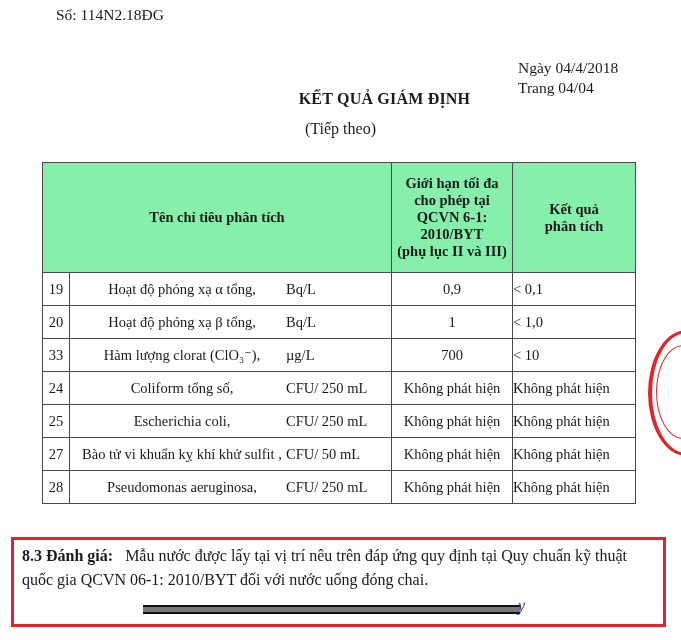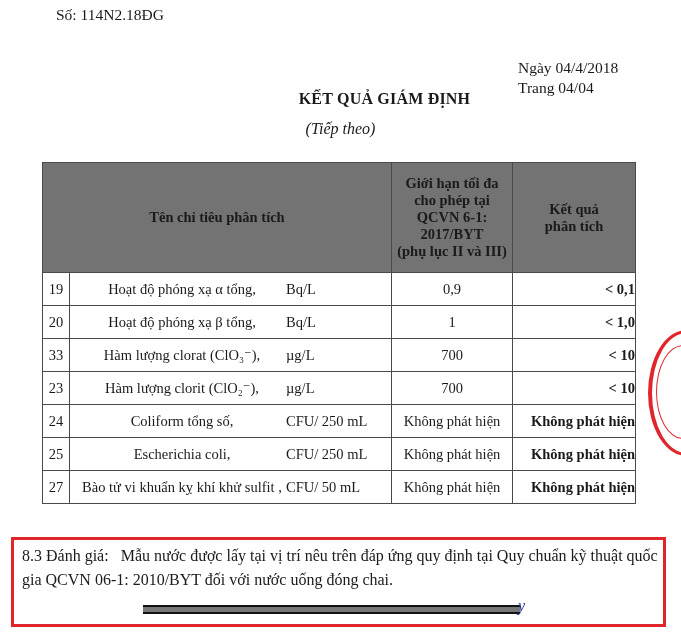--- a/index.html
+++ b/index.html
@@ -4,51 +4,51 @@
 <style>
   html, body { margin:0; padding:0; }
   body {
     width:681px; height:640px; background:#ffffff; position:relative; overflow:hidden;
     font-family: "Liberation Serif", "DejaVu Serif", serif; color:#1a1a1a;
   }
   .abs { position:absolute; }
   .so { left:56px; top:6px; font-size:15.5px; }
   .ngay { left:518px; top:22px; font-size:15.5px; line-height:20px;margin-top:36px; }
   .title { left:0; width:681px; top:90px; text-align:center; font-weight:bold; font-size:16px; letter-spacing:0.2px;padding-left:44px; }
-  .subtitle { left:0; width:681px; top:120px; text-align:center; font-style:italic; font-size:16px; }
+  .subtitle { left:0; width:681px; top:120px; text-align:center; font-size:16px; }
 
   table.res {
     position:absolute; left:42px; top:162px; width:594px; border-collapse:collapse;
     font-size:14.5px;
   }
   table.res th, table.res td { border:1px solid #4a4a4a; padding:0; }
   table.res thead th {
-    background:#737373; font-weight:bold; text-align:center; font-size:14.5px; line-height:17px;
+    background:#86efac; font-weight:bold; text-align:center; font-size:14.5px; line-height:17px;
   }
   table.res thead tr { height:110px; }
   table.res tbody tr { height:33px; }
   td.num { width:26px; text-align:center; }
   td.name { border-right:none !important; padding-left:8px !important; width:208px;text-align:center; }
   td.unit { border-left:none !important; width:105px; }
   td.lim { width:120px; text-align:center; }
-  td.kq { text-align:right;font-weight:bold; }
+  td.kq { text-align:left; }
 
   .stamp {
     left:648px; top:330px; width:70px; height:120px; border:3px solid #e0262b;
     border-radius:50%; border-left-width:4px;
   }
   .stamp-inner {
     left:656px; top:345px; width:52px; height:92px; border:1.5px solid #e0262b; border-radius:50%;
   }
 
   .eval-box {
     left:11px; top:537px; width:655px; height:90px; border:3px solid #e0262b; box-sizing:border-box;
   }
   .eval-text { left:22px; top:544px; width:640px; font-size:16px; line-height:24px; }
-  .eval-text b { font-weight:normal; }
+  .eval-text b { font-weight:bold; }
   .rule {
     left:143px; top:605px; width:377px; height:5px; border-top:2px solid #111; border-bottom:2px solid #111;
     background:#777;
   }
   .sig { left:518px; top:597px; color:#2a3d9c; font-style:italic; font-size:16px; }
 </style>
 </head>
 <body>
 
 <div class="abs so">Số: 114N2.18ĐG</div>
@@ -61,21 +61,21 @@
 <div class="abs subtitle">(Tiếp theo)</div>
 
 <table class="res">
   <thead>
     <tr>
       <th colspan="3">Tên chỉ tiêu phân tích</th>
       <th>
         <div>Giới hạn tối đa</div>
         <div>cho phép tại</div>
         <div>QCVN 6-1:</div>
-        <div>2017/BYT</div>
+        <div>2010/BYT</div>
         <div>(phụ lục II và III)</div>
       </th>
       <th>
         <div>Kết quả</div>
         <div>phân tích</div>
       </th>
     </tr>
   </thead>
   <tbody id="tbody">
     <tr>
@@ -93,47 +93,47 @@
         <td class="kq">&lt; 1,0</td>
       </tr>
     <tr>
         <td class="num">33</td>
         <td class="name">Hàm lượng clorat (ClO₃⁻),</td>
         <td class="unit">µg/L</td>
         <td class="lim">700</td>
         <td class="kq">&lt; 10</td>
       </tr>
     <tr>
-        <td class="num">23</td>
-        <td class="name">Hàm lượng clorit (ClO₂⁻),</td>
-        <td class="unit">µg/L</td>
-        <td class="lim">700</td>
-        <td class="kq">&lt; 10</td>
-      </tr>
-    <tr>
         <td class="num">24</td>
         <td class="name">Coliform tổng số,</td>
         <td class="unit">CFU/ 250 mL</td>
         <td class="lim">Không phát hiện</td>
         <td class="kq">Không phát hiện</td>
       </tr>
     <tr>
         <td class="num">25</td>
         <td class="name">Escherichia coli,</td>
         <td class="unit">CFU/ 250 mL</td>
         <td class="lim">Không phát hiện</td>
         <td class="kq">Không phát hiện</td>
       </tr>
     <tr>
         <td class="num">27</td>
         <td class="name">Bào tử vi khuẩn kỵ khí khử sulfit ,</td>
         <td class="unit">CFU/ 50 mL</td>
         <td class="lim">Không phát hiện</td>
         <td class="kq">Không phát hiện</td>
       </tr>
+    <tr>
+        <td class="num">28</td>
+        <td class="name">Pseudomonas aeruginosa,</td>
+        <td class="unit">CFU/ 250 mL</td>
+        <td class="lim">Không phát hiện</td>
+        <td class="kq">Không phát hiện</td>
+      </tr>
   </tbody>
 </table>
 
 <div class="abs stamp"></div>
 <div class="abs stamp-inner"></div>
 
 <div class="abs eval-box"></div>
 <div class="abs eval-text">
   <b>8.3  Đánh giá:</b>&nbsp;&nbsp;
   <span>Mẫu nước được lấy tại vị trí nêu trên đáp ứng quy định tại Quy chuẩn kỹ thuật quốc gia QCVN 06-1: 2010/BYT đối với nước uống đóng chai.</span>

